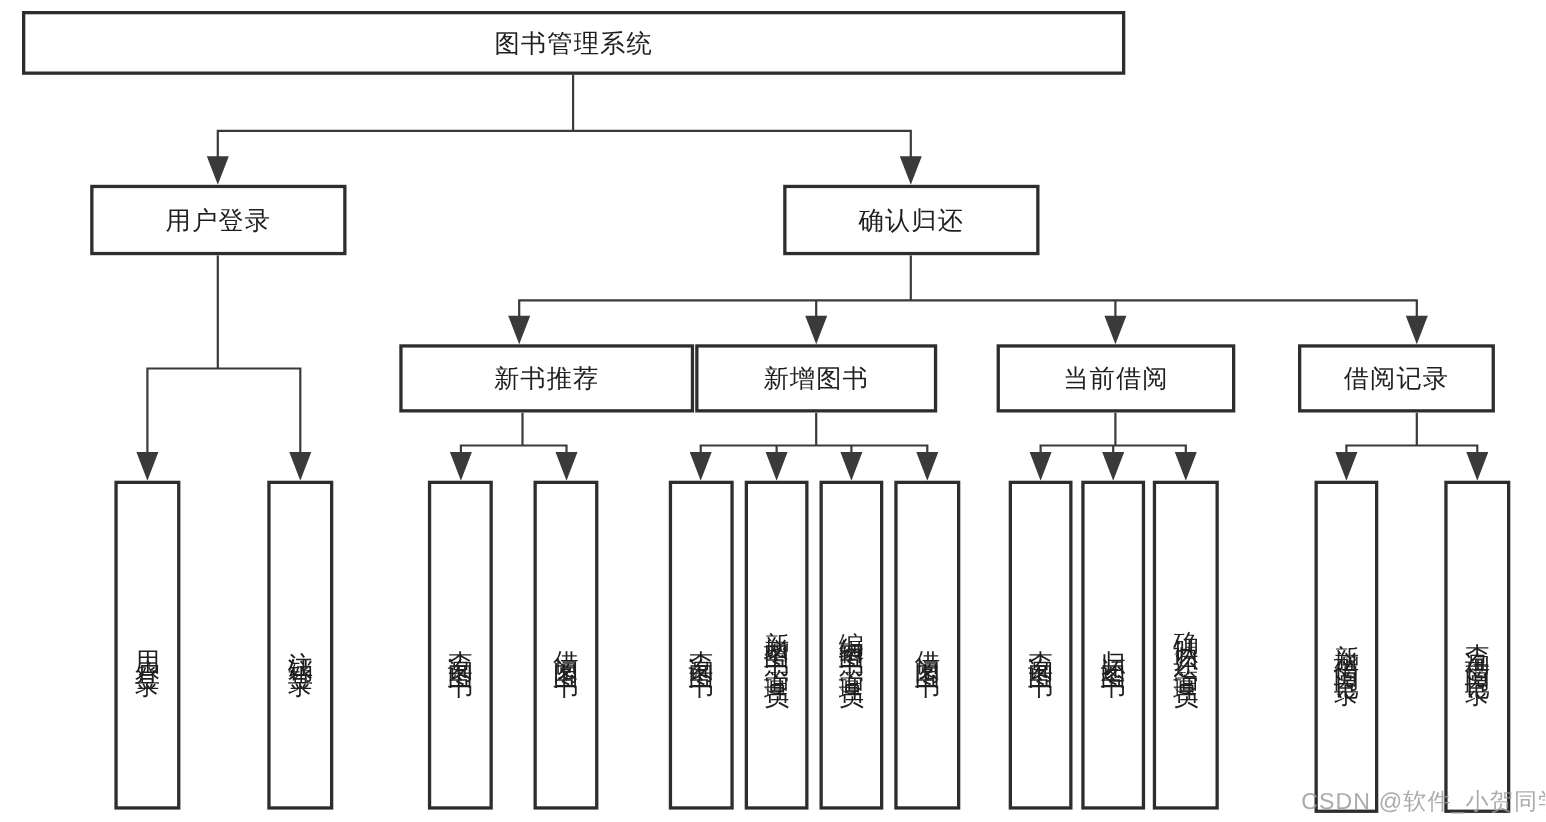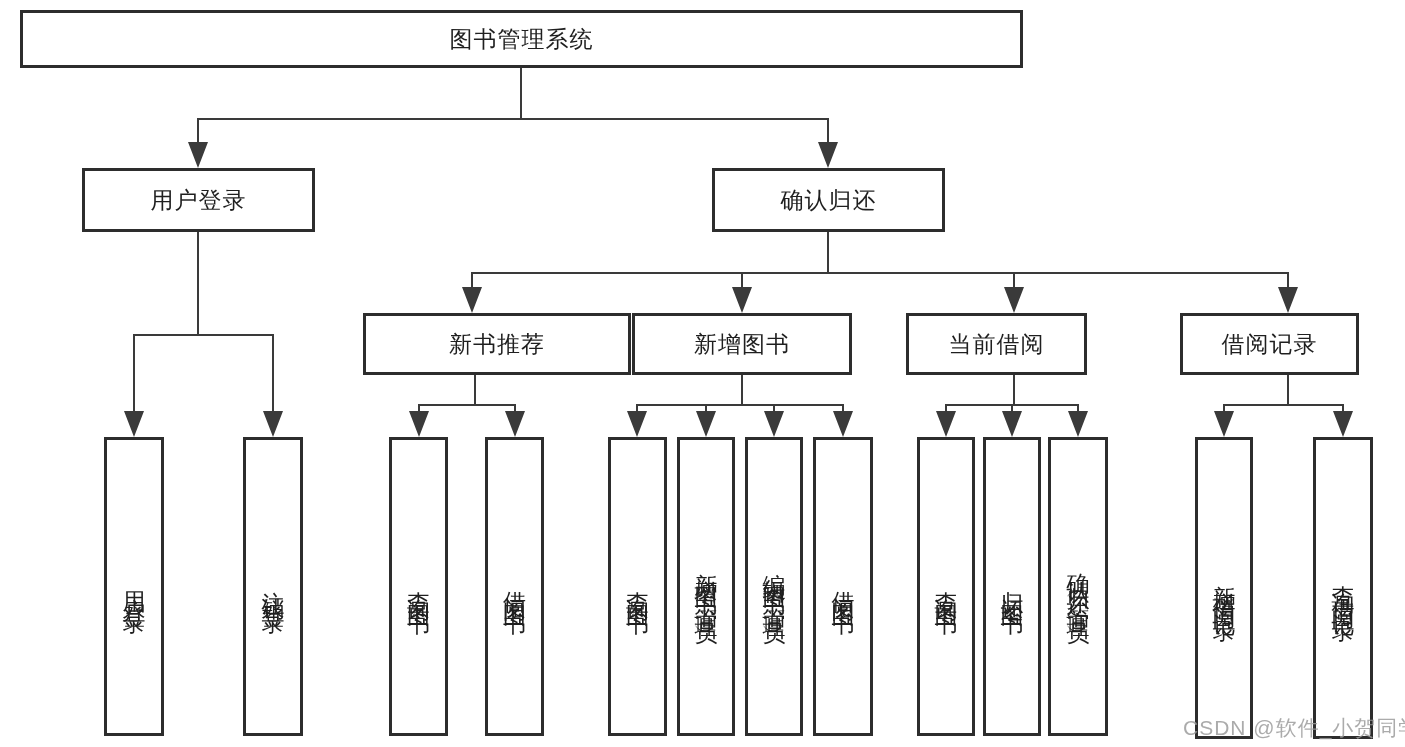--- a/index.html
+++ b/index.html
@@ -61,21 +61,21 @@
   <div class="box" style="left:712px;top:168px;width:233px;height:64px">
     <span class="lbl">确认归还</span>
   </div>
 
   <div class="box" style="left:363px;top:313px;width:268px;height:62px">
     <span class="lbl">新书推荐</span>
   </div>
   <div class="box" style="left:632px;top:313px;width:220px;height:62px">
     <span class="lbl">新增图书</span>
   </div>
-  <div class="box" style="left:906px;top:313px;width:181px;height:62px">
+  <div class="box" style="left:906px;top:313px;width:217px;height:62px">
     <span class="lbl">当前借阅</span>
   </div>
   <div class="box" style="left:1180px;top:313px;width:179px;height:62px">
     <span class="lbl">借阅记录</span>
   </div>
 
   <div class="box leaf" style="left:104px;top:437px;width:60px;height:299px">
     <span class="lbl">用户登录</span>
   </div>
   <div class="box leaf" style="left:243px;top:437px;width:60px;height:299px">

